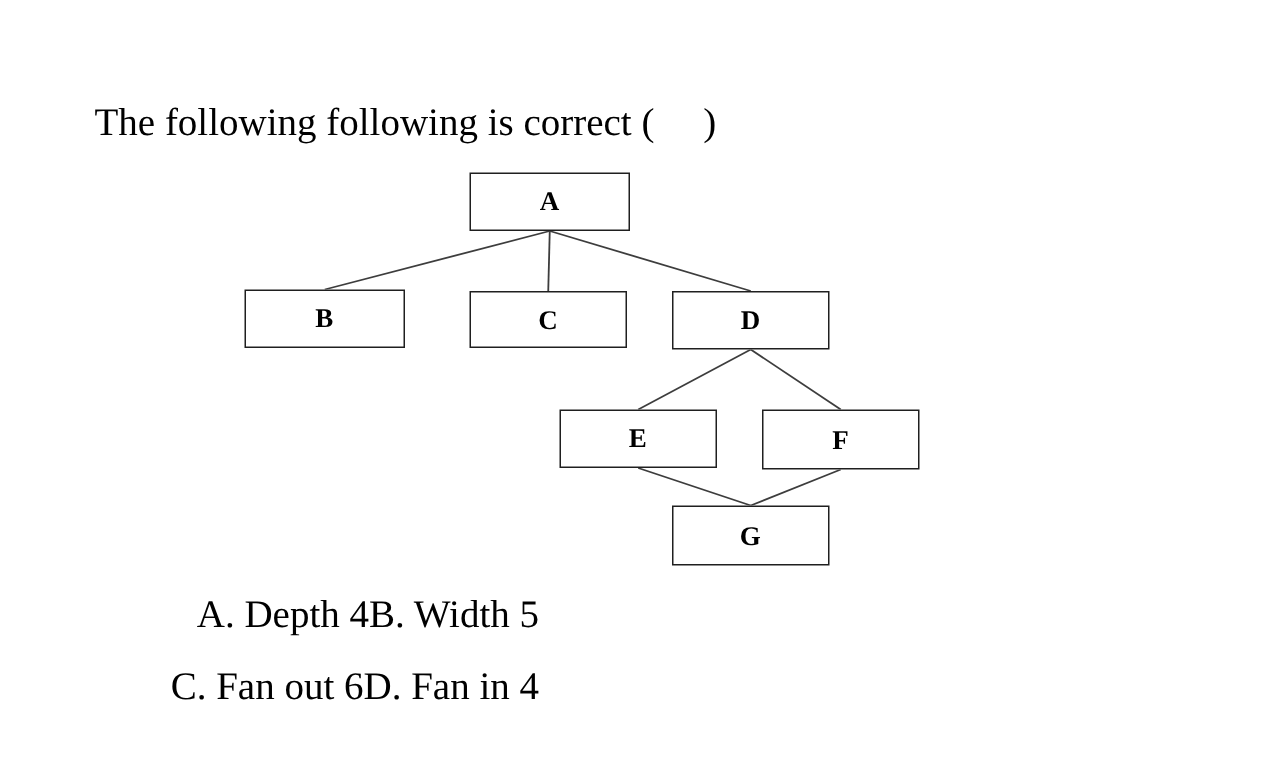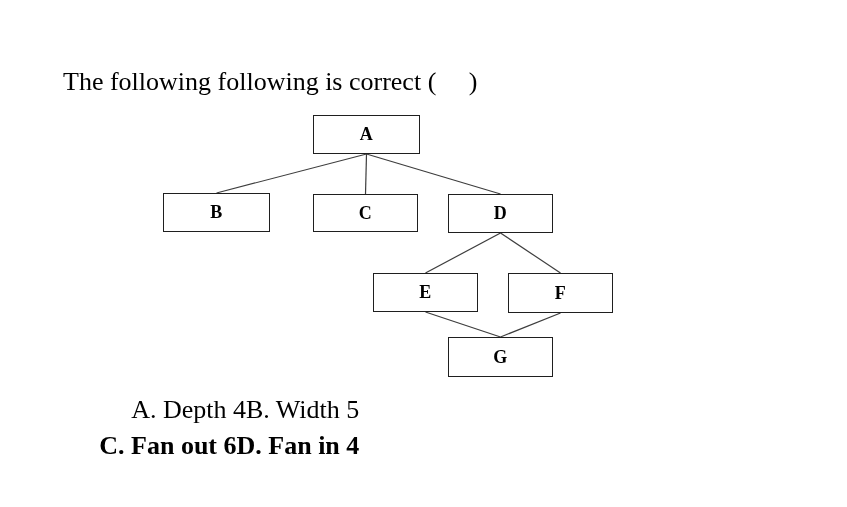--- a/index.html
+++ b/index.html
@@ -50,22 +50,21 @@
     top: 395px;
     font-size: 26px;
   }
   .option-row {
     height: 30px;
     line-height: 30px;
     white-space: nowrap;
     text-align: right;
   }
   .option-row + .option-row {
-    margin-top: 6px;
-    font-weight: bold;
+    margin-top: 18px;
   }
   .opt {
     display: inline-block;
   }
   .opt-w1 { width: 183px; }
   .opt-w2 { width: 151px; }
 </style>
 </head>
 <body>
 

